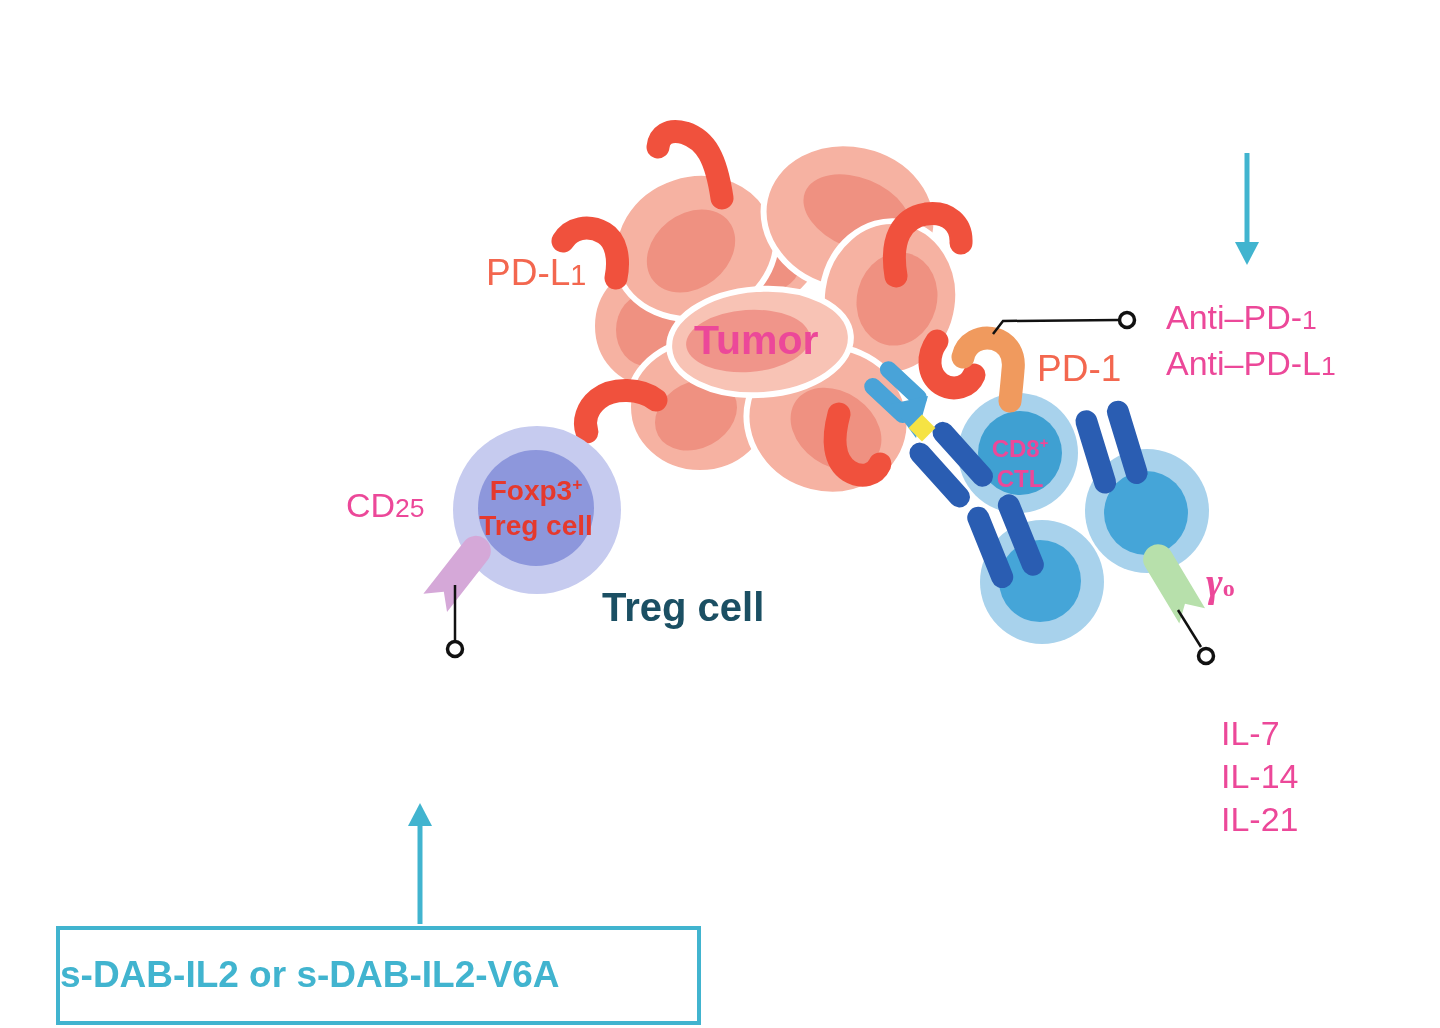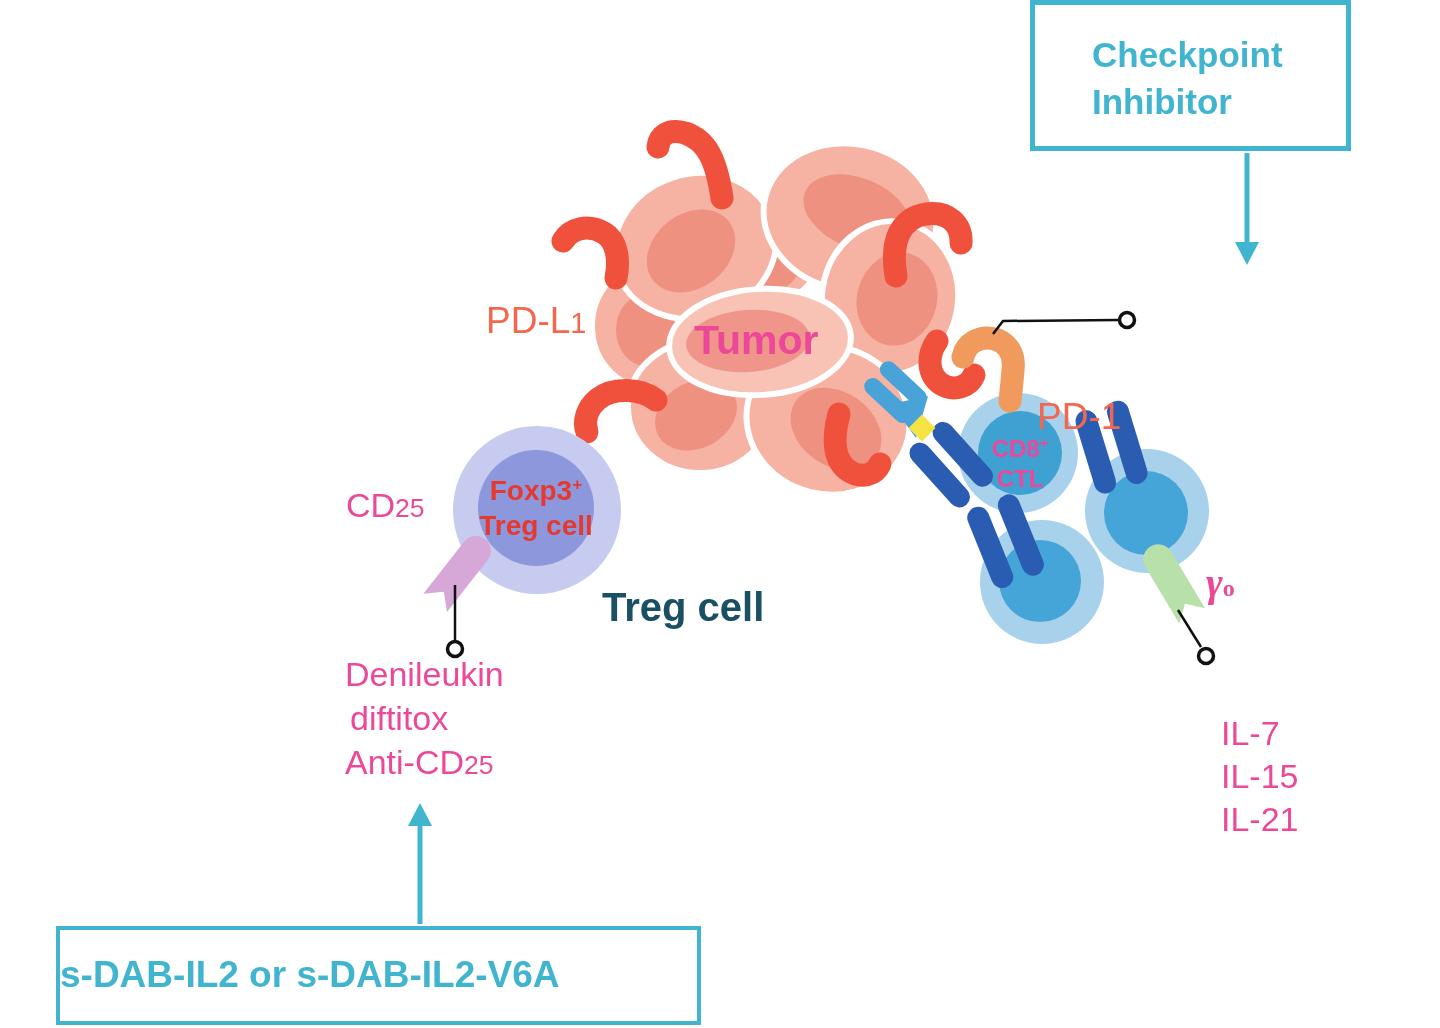--- a/index.html
+++ b/index.html
@@ -2,21 +2,21 @@
 <html><head>
 <meta charset="utf-8">
 <style>
   html,body{margin:0;padding:0;background:#fff;}
   .stage{position:relative;width:1440px;height:1028px;background:#fff;overflow:hidden;
          font-family:"Liberation Sans",sans-serif;}
   .stage svg.art{position:absolute;left:0;top:0;}
   .lbl{position:absolute;white-space:nowrap;color:#ec4899;}
   .num{font-size:0.78em;}
   .sup{font-size:0.62em;vertical-align:super;}
-  .salmon{color:#f3674f;margin-top:48px;}
+  .salmon{color:#f3674f;}
   .redtxt{color:#e5392d;font-weight:bold;}
   .teal{color:#1b4f63;font-weight:bold;}
   .bold{font-weight:bold;}
   .cyanbox{position:absolute;border:5px solid #41b4cf;background:#fff;box-sizing:border-box;
            color:#41b4cf;font-weight:bold;}
   .checkpoint-box{left:1030px;top:0px;width:321px;height:151px;}
   .checkpoint-box .inner{padding:26px 0 0 57px;font-size:35px;line-height:47px;}
   .sdab-box{left:56px;top:926px;width:645px;height:99px;border-width:4px;text-align:left;}
   .sdab-box .inner{font-size:37px;line-height:90px;}
   .center-txt{text-align:center;}
@@ -144,27 +144,25 @@
     <g>
       <line x1="1247" y1="153" x2="1247" y2="245" stroke="#41b4cf" stroke-width="5"></line>
       <polygon points="1247,265 1235,242 1259,242" fill="#41b4cf"></polygon>
     </g>
     <g>
       <line x1="420" y1="924" x2="420" y2="812" stroke="#41b4cf" stroke-width="5"></line>
       <polygon points="420,803 408,826 432,826" fill="#41b4cf"></polygon>
     </g>
   </svg>
 
-  <div class="cyanbox checkpoint-box">
-    <div class="inner">
-      <div>Checkpoint</div>
-      <div>Inhibitor</div>
-    </div>
-  </div>
-
+
+  <div class="lbl" style="left:1166px;top:296px;font-size:34px;line-height:43px;">
+    <div><span>Anti–PD-</span><span class="num">1</span></div>
+    <div><span>Anti–PD-L</span><span class="num">1</span></div>
+  </div>
 
   <div class="lbl salmon" style="left:486px;top:252px;font-size:37px;">
     <span>PD-L</span><span class="num">1</span>
   </div>
 
   <div class="lbl salmon" style="left:1037px;top:348px;font-size:37px;">
     <span>PD-1</span>
   </div>
 
   <div class="lbl bold" style="left:694px;top:317px;font-size:41px;">
@@ -177,38 +175,33 @@
   </div>
 
   <div class="lbl" style="left:346px;top:486px;font-size:34px;">
     <span>CD</span><span class="num">25</span>
   </div>
 
   <div class="lbl teal" style="left:602px;top:585px;font-size:40px;">
     <span>Treg cell</span>
   </div>
 
-  <div class="lbl" style="left:345px;top:652px;font-size:34px;line-height:44px;">
-    <div>Denileukin</div>
-    <div style="padding-left:5px;">diftitox</div>
-    <div><span>Anti-CD</span><span class="num">25</span></div>
-  </div>
 
   <div class="lbl bold center-txt" style="left:960px;top:428px;width:120px;font-size:24px;line-height:30px;white-space:normal;">
     <div><span>CD8</span><span class="sup">+</span></div>
     <div>CTL</div>
   </div>
 
   <div class="lbl" style="left:1206px;top:559px;font-size:40px;font-family:'Liberation Serif',serif;font-style:italic;font-weight:bold;">
     <span>γ</span><span style="font-size:24px;font-style:normal;">o</span>
   </div>
 
   <div class="lbl" style="left:1221px;top:712px;font-size:34px;line-height:43px;">
     <div>IL-7</div>
-    <div>IL-15</div>
+    <div>IL-14</div>
     <div>IL-21</div>
   </div>
 
   <div class="cyanbox sdab-box">
     <div class="inner">s-DAB-IL2 or s-DAB-IL2-V6A</div>
   </div>
 
 </div>
 
 </body></html>

